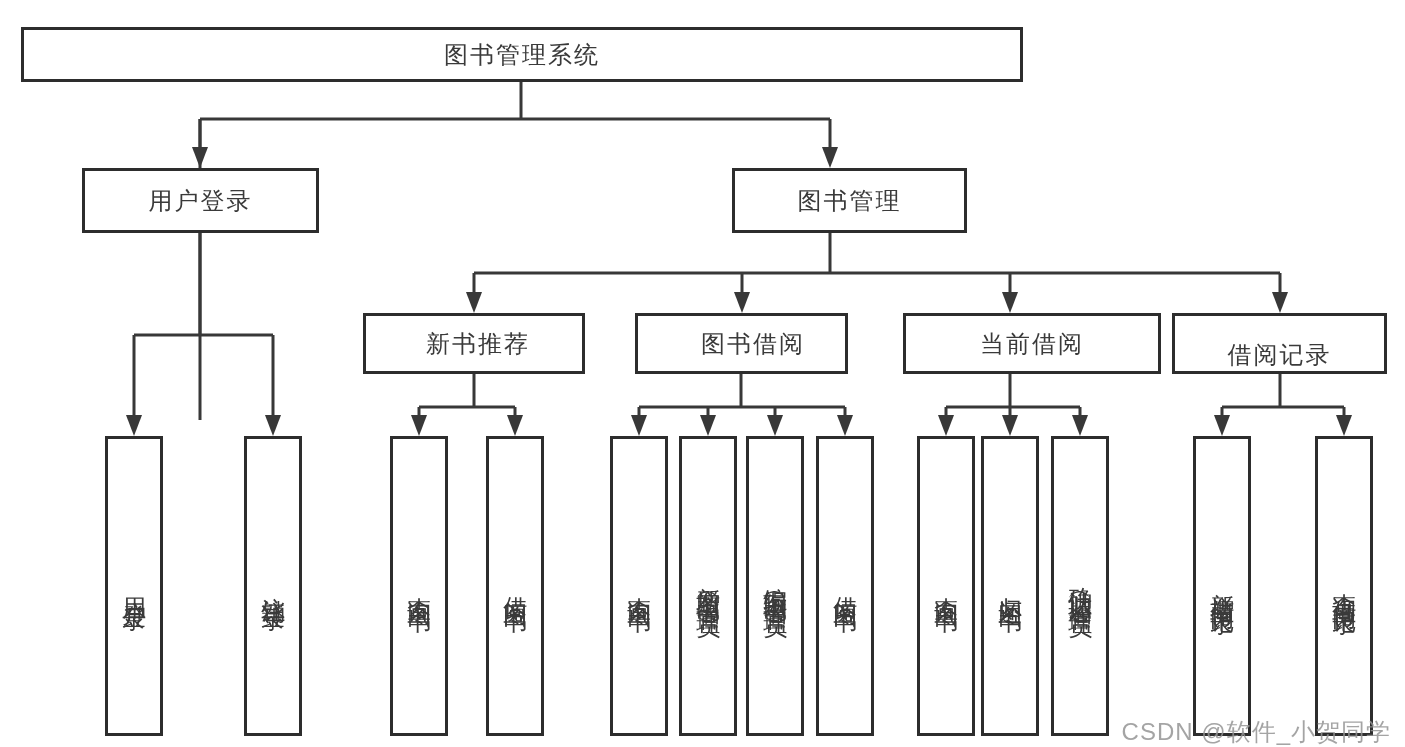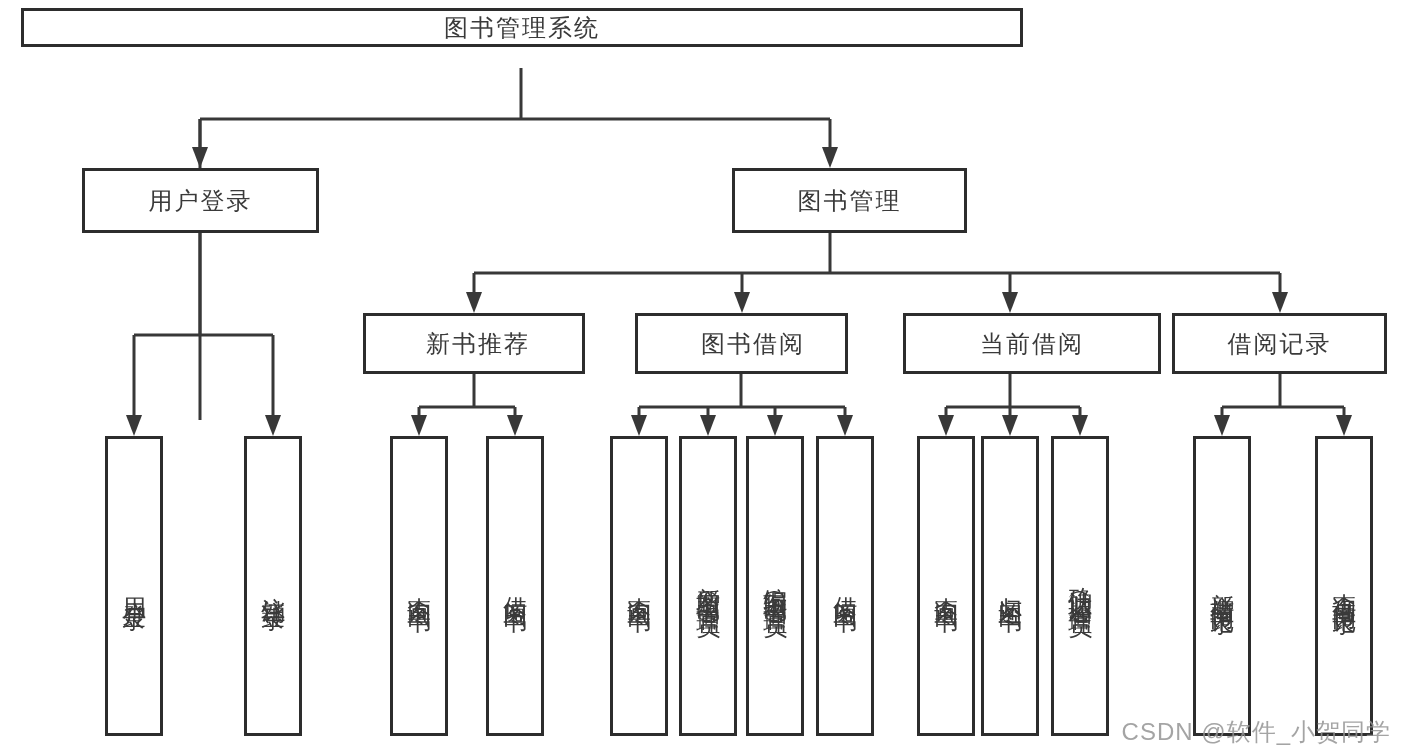--- a/index.html
+++ b/index.html
@@ -112,41 +112,41 @@
       <use href="#ah" x="775" y="436"></use>
       <use href="#ah" x="845" y="436"></use>
       <use href="#ah" x="946" y="436"></use>
       <use href="#ah" x="1010" y="436"></use>
       <use href="#ah" x="1080" y="436"></use>
       <use href="#ah" x="1222" y="436"></use>
       <use href="#ah" x="1344" y="436"></use>
     </g>
   </svg>
 
-  <div class="box hbox" style="left:21px; top:8px; width:1002px; height:39px;">
+  <div class="box hbox" style="left:21px; top:27px; width:1002px; height:55px;">
     <span>图书管理系统</span>
   </div>
 
   <div class="box hbox" style="left:82px; top:168px; width:237px; height:65px;">
     <span>用户登录</span>
   </div>
   <div class="box hbox" style="left:712px; top:168px; width:235px; height:65px;margin-left:20px;">
     <span>图书管理</span>
   </div>
 
   <div class="box hbox" style="left:363px; top:313px; width:222px; height:61px;padding-left:8px;">
     <span>新书推荐</span>
   </div>
   <div class="box hbox" style="left:635px; top:313px; width:213px; height:61px;padding-left:23px;">
     <span>图书借阅</span>
   </div>
   <div class="box hbox" style="left:903px; top:313px; width:258px; height:61px;">
     <span>当前借阅</span>
   </div>
-  <div class="box hbox" style="left:1172px; top:313px; width:215px; height:61px;">
+  <div class="box hbox" style="left:1172px; top:313px; width:215px; height:61px;align-items:flex-end;">
     <span>借阅记录</span>
   </div>
 
   <div class="box vbox" style="left:105px;">
     <span>用户登录</span>
   </div>
   <div class="box vbox" style="left:244px;">
     <span>注销登录</span>
   </div>
 

